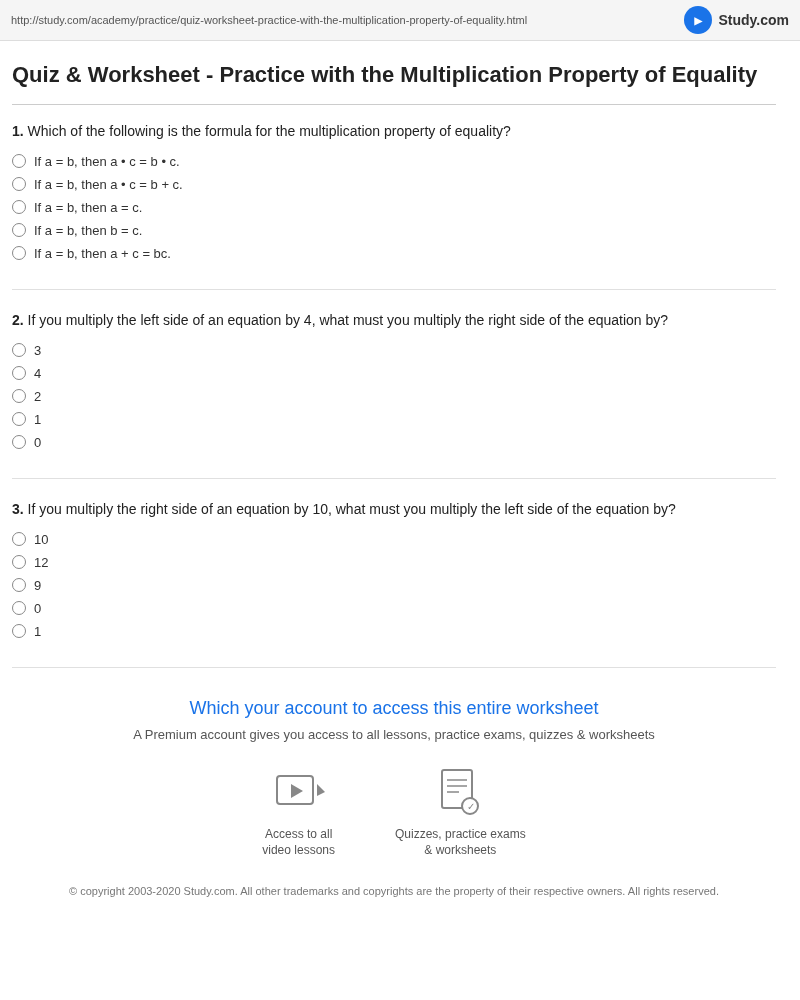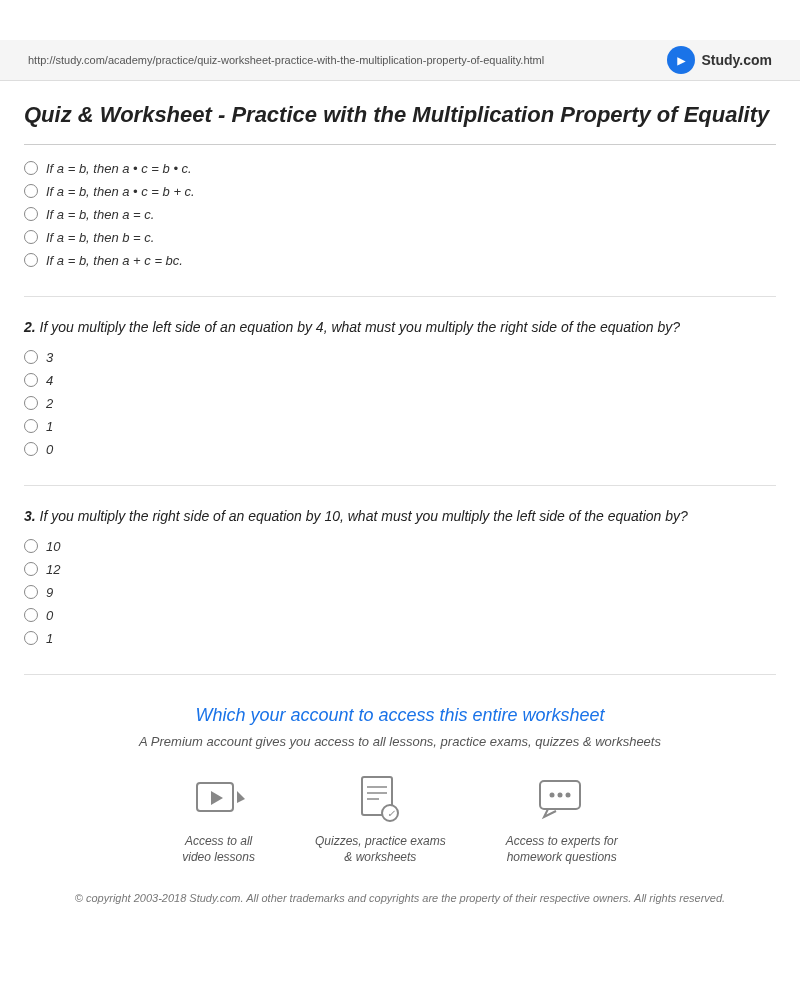--- a/index.html
+++ b/index.html
@@ -10,24 +10,23 @@
       background: #fff;
       width: 800px;
       min-height: 1000px;
     }
 
     
     .top-bar {
       display: flex;
       justify-content: space-between;
       align-items: center;
-      padding: 6px 28px;
+      padding: 6px 11px;
       background: #f5f5f5;
       border-bottom: 1px solid #ddd;
-      margin-top: 40px;
     }
     .top-bar-url {
       font-size: 11px;
       color: #555;
     }
     .logo-area {
       display: flex;
       align-items: center;
       gap: 6px;
     }
@@ -44,22 +43,21 @@
       font-weight: bold;
     }
     .logo-text {
       font-size: 14px;
       font-weight: bold;
       color: #333;
     }
 
     
     .main-content {
-      padding: 20px 24px 30px 24px;
-      font-style: italic;
+      padding: 20px 24px 30px 12px;
     }
 
     .page-title {
       font-size: 22px;
       font-weight: bold;
       color: #222;
       margin-bottom: 16px;
       line-height: 1.3;
       border-bottom: 1px solid #ccc;
       padding-bottom: 14px;
@@ -177,20 +175,21 @@
     <div class="logo-icon">▶</div>
     <span class="logo-text">Study.com</span>
   </div>
 </div>
 
 <div class="main-content">
   <h1 class="page-title">Quiz &amp; Worksheet - Practice with the Multiplication Property of Equality</h1>
 
   <div id="questions-container">
       <div class="question-block">
+        <div class="question-text"><strong>1.</strong> Which of the following is the formula for the multiplication property of equality?</div>
         <div class="answer-option">
           <span class="radio-circle"></span>
           <span class="answer-label">If a = b, then a • c = b • c.</span>
         </div>
         <div class="answer-option">
           <span class="radio-circle"></span>
           <span class="answer-label">If a = b, then a • c = b + c.</span>
         </div>
         <div class="answer-option">
           <span class="radio-circle"></span>
@@ -278,28 +277,16 @@
             <line x1="13" y1="14" x2="33" y2="14" stroke="#888" stroke-width="1.5"></line>
             <line x1="13" y1="20" x2="33" y2="20" stroke="#888" stroke-width="1.5"></line>
             <line x1="13" y1="26" x2="25" y2="26" stroke="#888" stroke-width="1.5"></line>
             <circle cx="36" cy="40" r="8" fill="white" stroke="#888" stroke-width="2"></circle>
             <text x="33" y="44" font-size="10" fill="#888">✓</text>
           </svg>
         </div>
         <div class="feature-label">Quizzes, practice exams<br>&amp; worksheets</div>
       </div>
 
-      <div class="feature-item">
-        <div class="feature-icon">
-          <svg width="52" height="52" viewBox="0 0 52 52" fill="none">
-            <rect x="4" y="8" width="40" height="28" rx="4" stroke="#888" stroke-width="2" fill="none"></rect>
-            <circle cx="16" cy="22" r="2.5" fill="#888"></circle>
-            <circle cx="24" cy="22" r="2.5" fill="#888"></circle>
-            <circle cx="32" cy="22" r="2.5" fill="#888"></circle>
-            <path d="M12 36 L8 44 L20 38" stroke="#888" stroke-width="2" fill="none"></path>
-          </svg>
-        </div>
-        <div class="feature-label">Access to experts for<br>homework questions</div>
-      </div>
     </div>
-    <div class="footer-text">© copyright 2003-2018 Study.com. All other trademarks and copyrights are the property of their respective owners. All rights reserved.</div>
+    <div class="footer-text">© copyright 2003-2020 Study.com. All other trademarks and copyrights are the property of their respective owners. All rights reserved.</div>
   </div>
 </div>
 
 </body></html>

